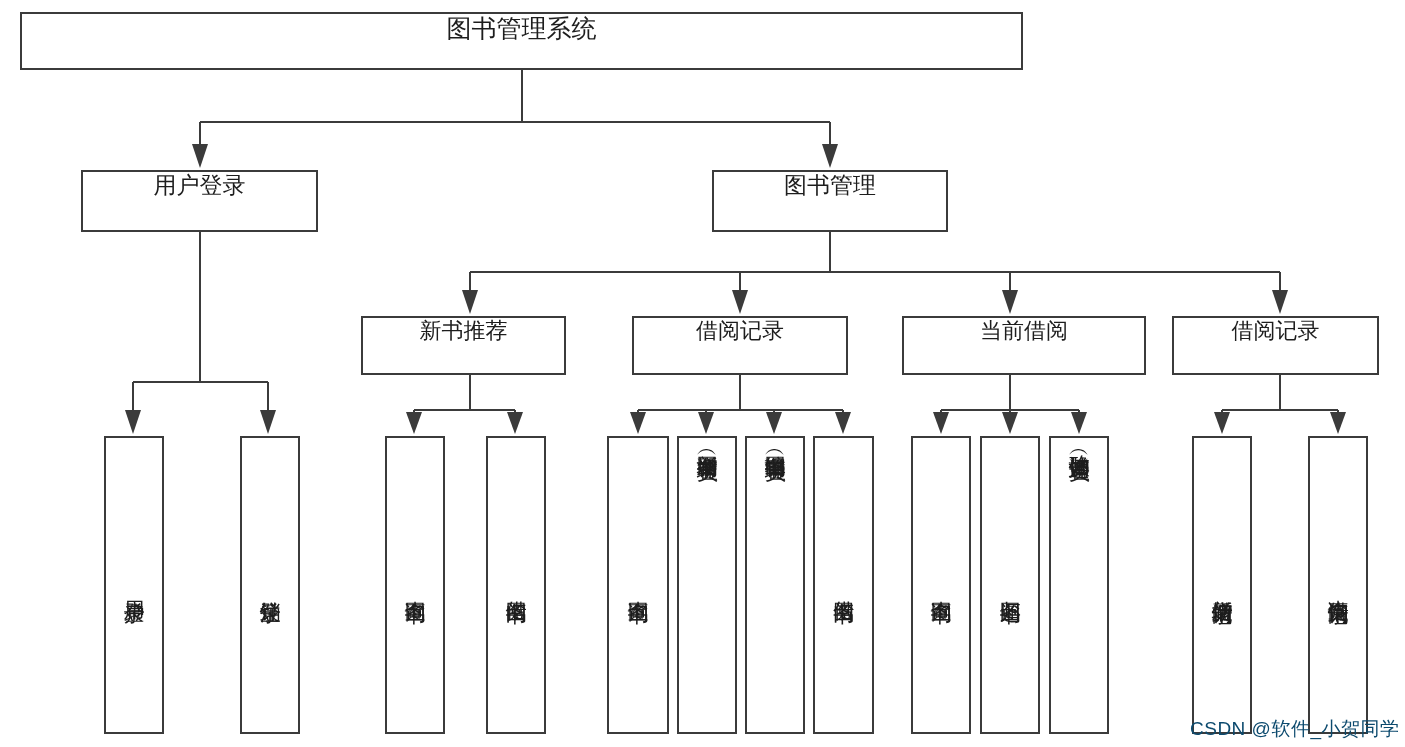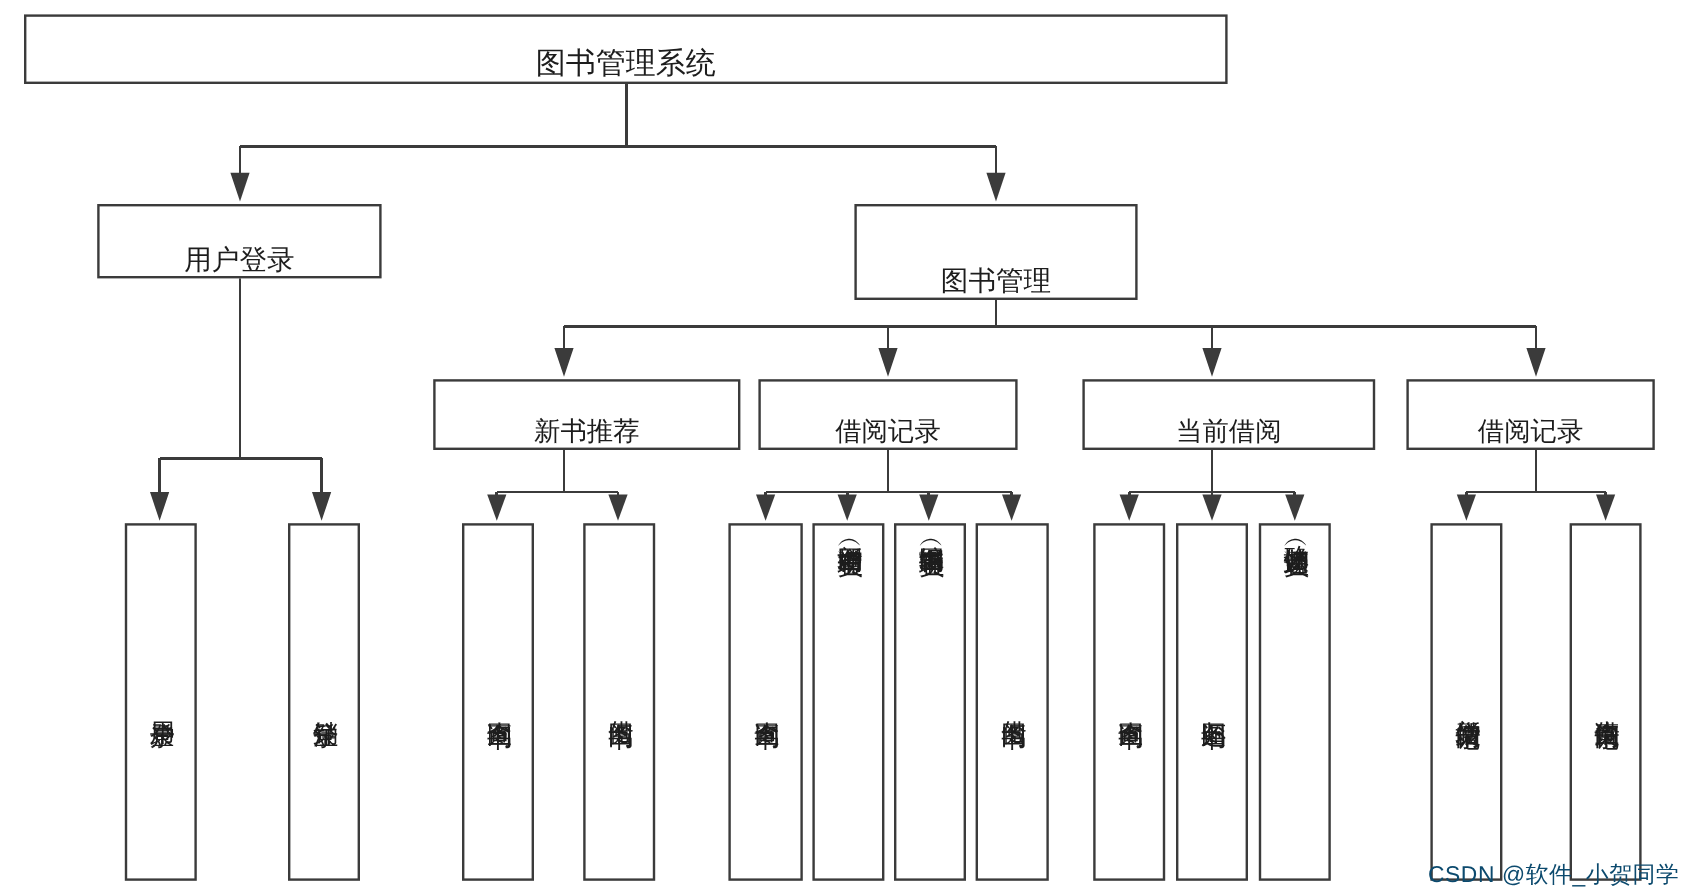--- a/index.html
+++ b/index.html
@@ -39,21 +39,21 @@
     fill: #3b3b3b;
     stroke: none;
     shape-rendering: auto;
   }
   
   .node {
     position: absolute;
     background: #ffffff;
     border: 2.5px solid #3b3b3b;
     display: flex;
-    align-items: flex-end;
+    align-items: flex-start;
     justify-content: center;
     color: #1d1d1d;
     line-height: 1.18;
   }
   .node.root {
     font-size: 25px;
   }
   .node.level2 {
     font-size: 23px;
   }
@@ -173,25 +173,25 @@
   </svg>
 
   <div class="node root" style="left:20px; top:12px; width:1003px; height:58px;">
     <span class="label">图书管理系统</span>
   </div>
 
   <div class="node level2" style="left:81px; top:170px; width:237px; height:62px;">
     <span class="label">用户登录</span>
   </div>
 
-  <div class="node level2" style="left:712px; top:170px; width:236px; height:80px;">
+  <div class="node level2" style="left:712px; top:170px; width:236px; height:62px;">
     <span class="label">图书管理</span>
   </div>
 
-  <div class="node level3" style="left:361px; top:316px; width:256px; height:59px;">
+  <div class="node level3" style="left:361px; top:316px; width:205px; height:59px;">
     <span class="label">新书推荐</span>
   </div>
 
   <div class="node level3" style="left:632px; top:316px; width:216px; height:59px;">
     <span class="label">借阅记录</span>
   </div>
 
   <div class="node level3" style="left:902px; top:316px; width:244px; height:59px;">
     <span class="label">当前借阅</span>
   </div>

